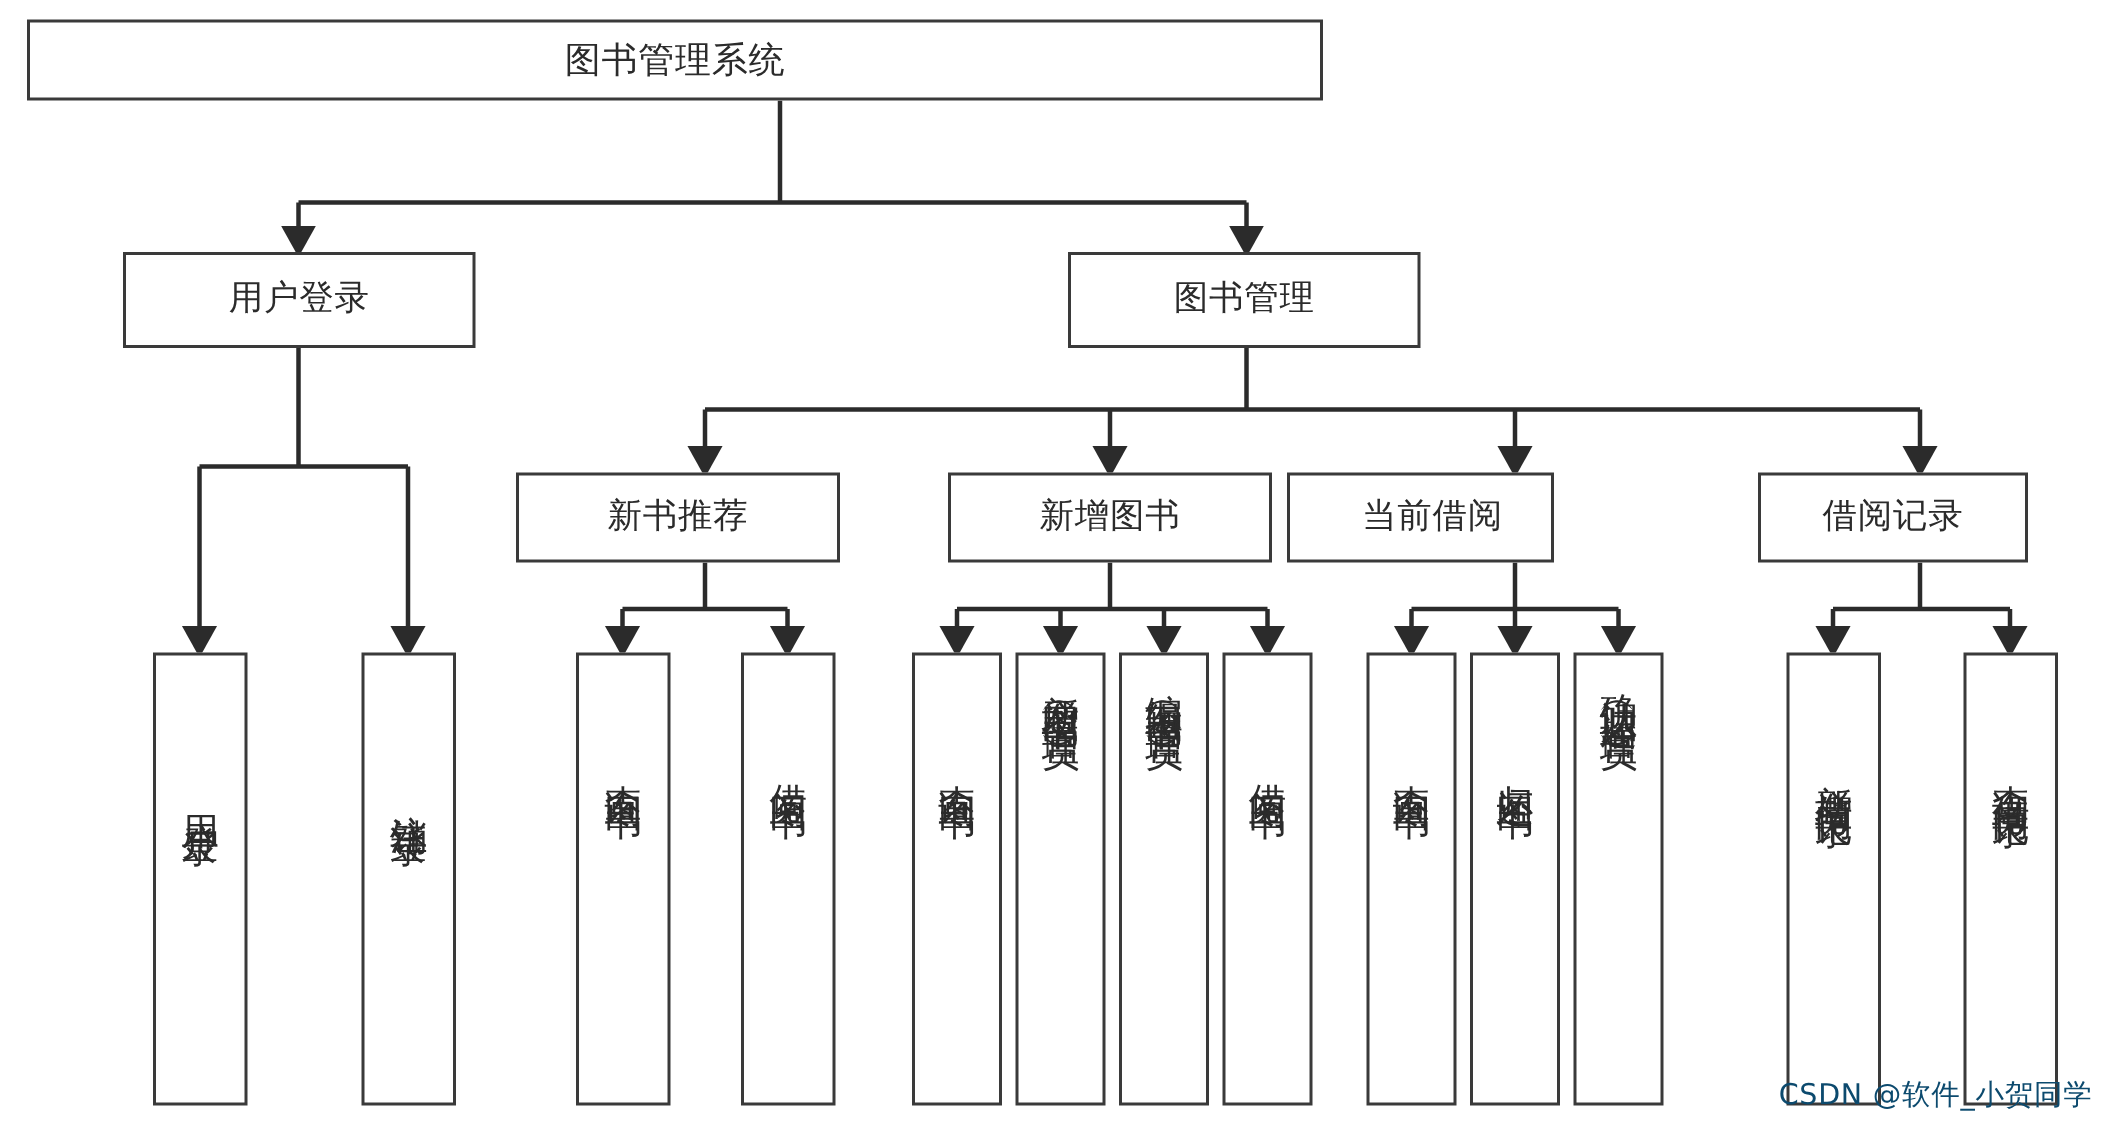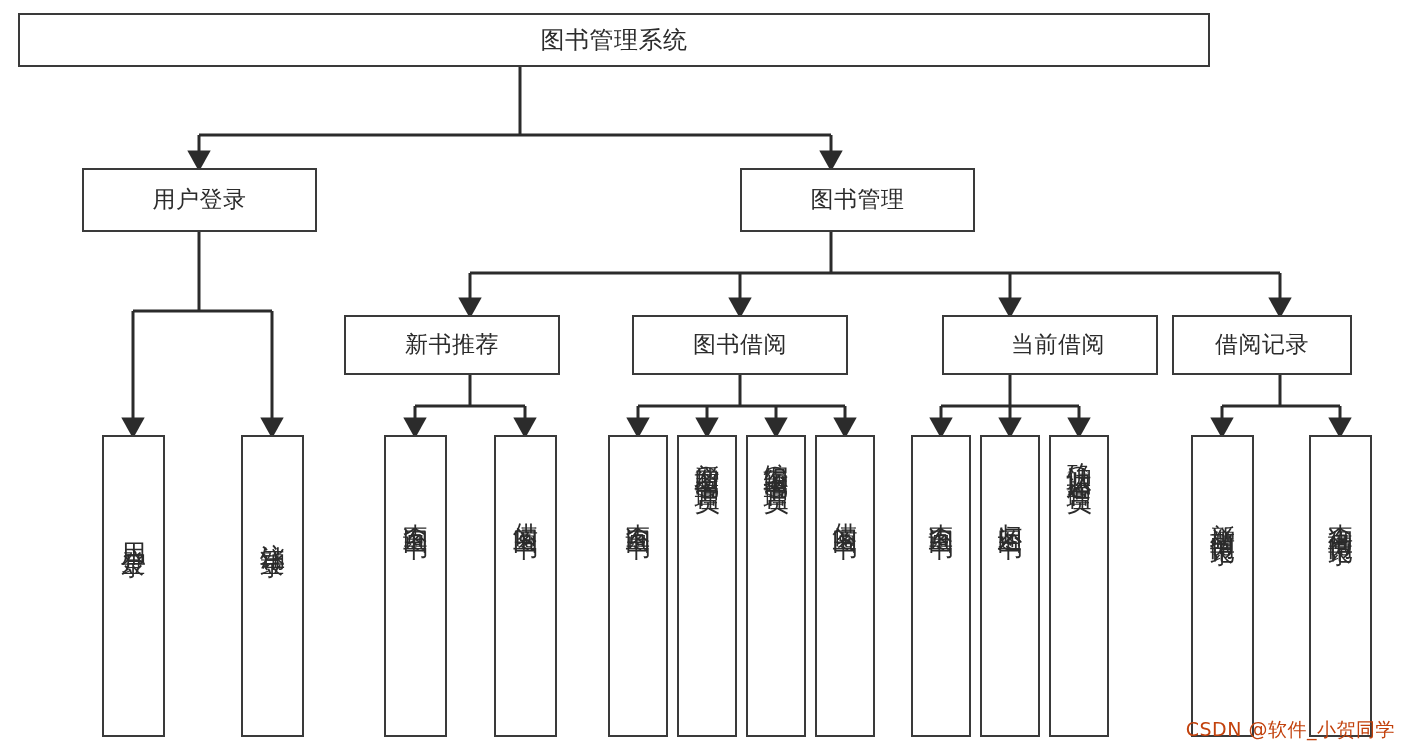--- a/index.html
+++ b/index.html
@@ -69,21 +69,21 @@
     margin-top: 60px;
   }
   .node.vert.low .lbl {
     margin-top: 80px;
   }
   #watermark {
     position: absolute;
     right: 10px;
     bottom: 4px;
     font-size: 19px;
-    color: #c2410c;
+    color: #0c4a6e;
     white-space: nowrap;
     letter-spacing: 0.5px;
   }
 </style>
 </head>
 <body>
 
 <div id="canvas">
 
   <svg id="edges" viewBox="0 0 1405 747">
@@ -130,38 +130,38 @@
       <path d="M1079,406 L1079,427" marker-end="url(#arrow)"></path>
 
       <path d="M1280,375 L1280,406"></path>
       <path d="M1222,406 L1340,406"></path>
       <path d="M1222,406 L1222,427" marker-end="url(#arrow)"></path>
       <path d="M1340,406 L1340,427" marker-end="url(#arrow)"></path>
 
     </g>
   </svg>
 
-  <div class="node horiz root" style="left:18px; top:13px; width:1192px; height:54px;justify-content:center;">
+  <div class="node horiz root" style="left:18px; top:13px; width:864px; height:54px;justify-content:center;">
     <span class="lbl">图书管理系统</span>
   </div>
 
   <div class="node horiz" style="left:82px; top:168px; width:235px; height:64px;">
     <span class="lbl">用户登录</span>
   </div>
-  <div class="node horiz" style="left:712px; top:168px; width:235px; height:64px;margin-left:28px;">
+  <div class="node horiz" style="left:712px; top:168px; width:235px; height:64px;">
     <span class="lbl">图书管理</span>
   </div>
 
   <div class="node horiz" style="left:344px; top:315px; width:216px; height:60px;">
     <span class="lbl">新书推荐</span>
   </div>
   <div class="node horiz" style="left:632px; top:315px; width:216px; height:60px;">
-    <span class="lbl">图书借阅</span>
-  </div>
-  <div class="node horiz" style="left:942px; top:315px; width:216px; height:60px;padding-left:16px;">
+    <span class="lbl">新增图书</span>
+  </div>
+  <div class="node horiz" style="left:858px; top:315px; width:178px; height:60px;padding-left:16px;">
     <span class="lbl">当前借阅</span>
   </div>
   <div class="node horiz" style="left:1172px; top:315px; width:180px; height:60px;">
     <span class="lbl">借阅记录</span>
   </div>
 
   <div class="node vert low" style="left:102px; top:435px; width:63px; height:302px;">
     <span class="lbl">用户登录</span>
   </div>
   <div class="node vert low" style="left:241px; top:435px; width:63px; height:302px;">

